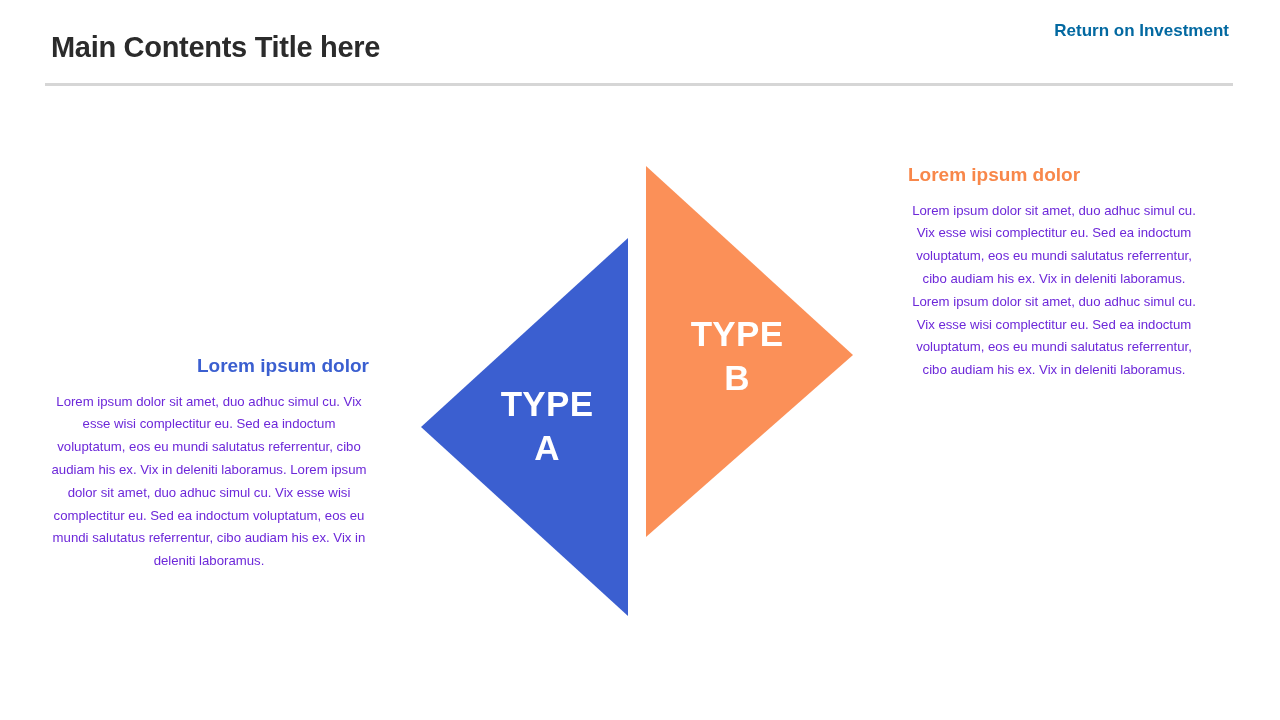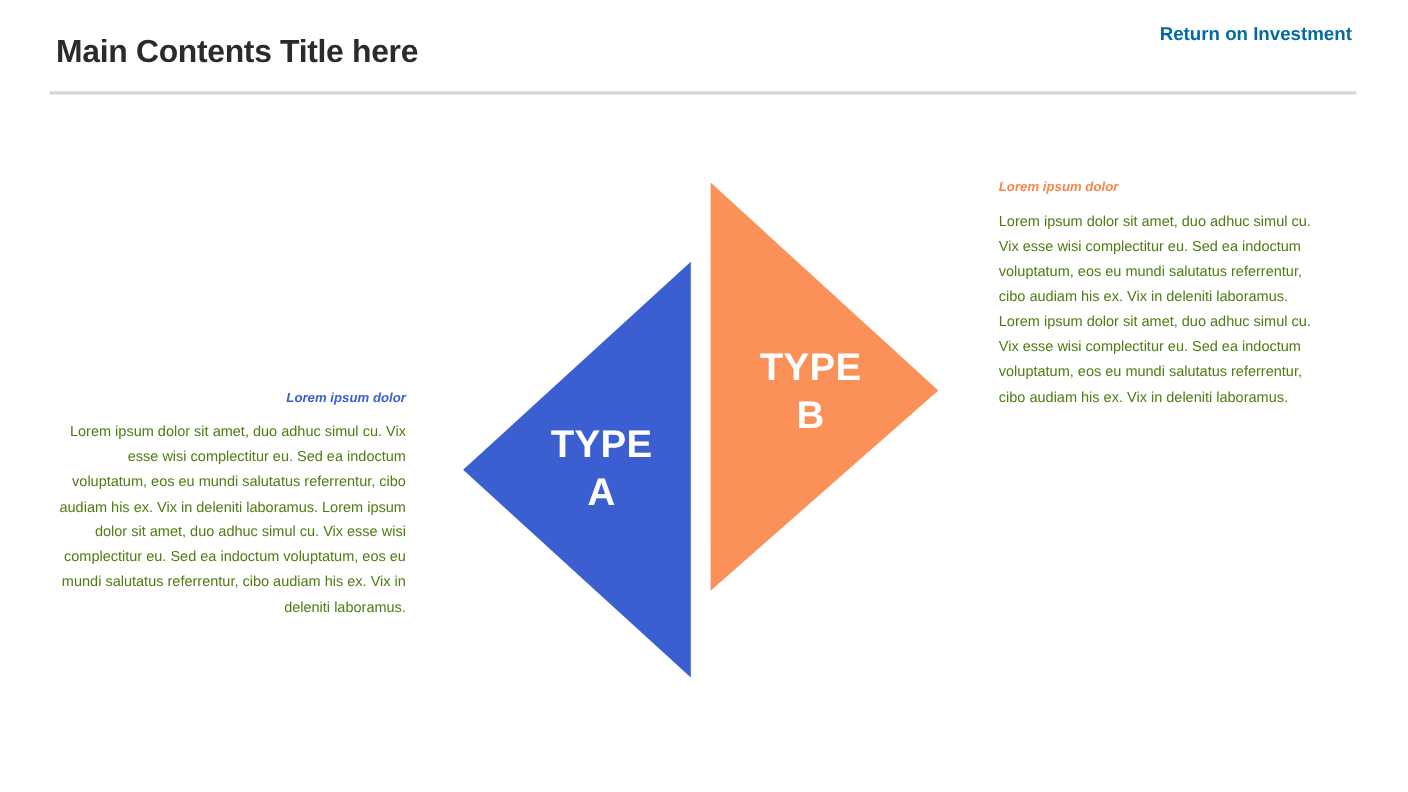--- a/index.html
+++ b/index.html
@@ -62,34 +62,34 @@
   }
 
   .col-right {
     left: 908px;
     top: 162px;
     width: 292px;
     text-align: left;
   }
 
   .col-heading {
-    font-size: 12px;
+    font-size: 19px;
     font-weight: bold;
     line-height: 1.35;
     margin-bottom: 12px;
-    font-style: italic;
   }
 
   .col-left .col-heading { color: #3b5fd0; }
   .col-right .col-heading { color: #f8874a; }
 
   .col-body {
     font-size: 13.2px;
     line-height: 22.8px;
-    color: #4d7c0f;
+    color: #6d28d9;
+    text-align: center;
   }
 
   
   .diagram {
     position: absolute;
     left: 400px;
     top: 150px;
     width: 470px;
     height: 480px;
   }

